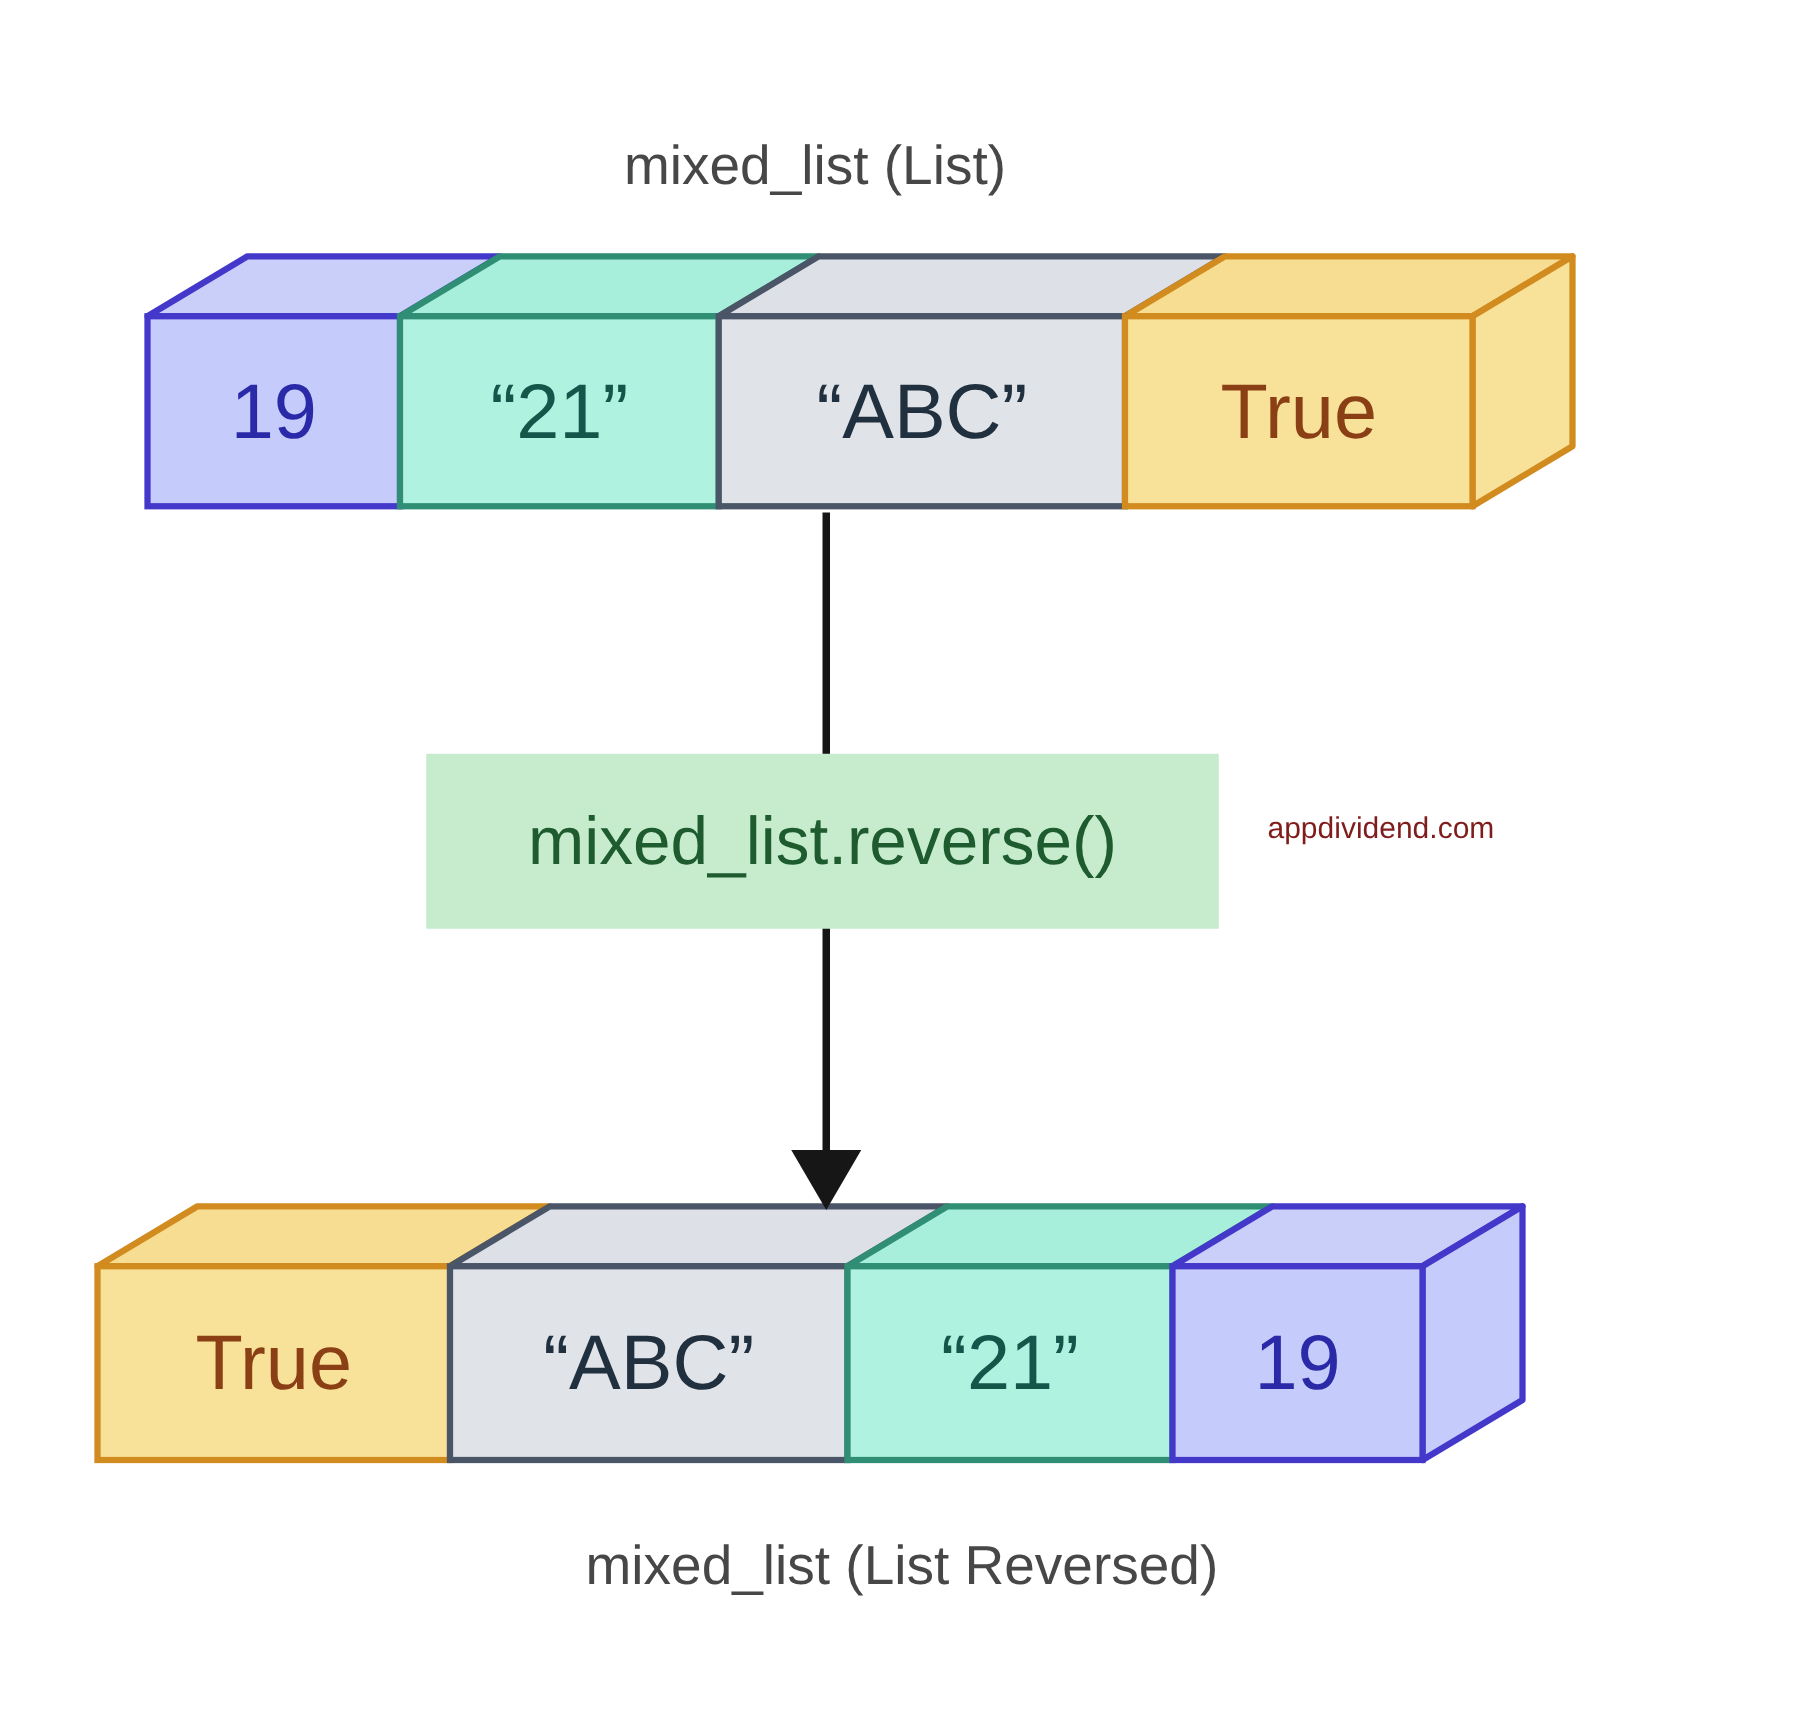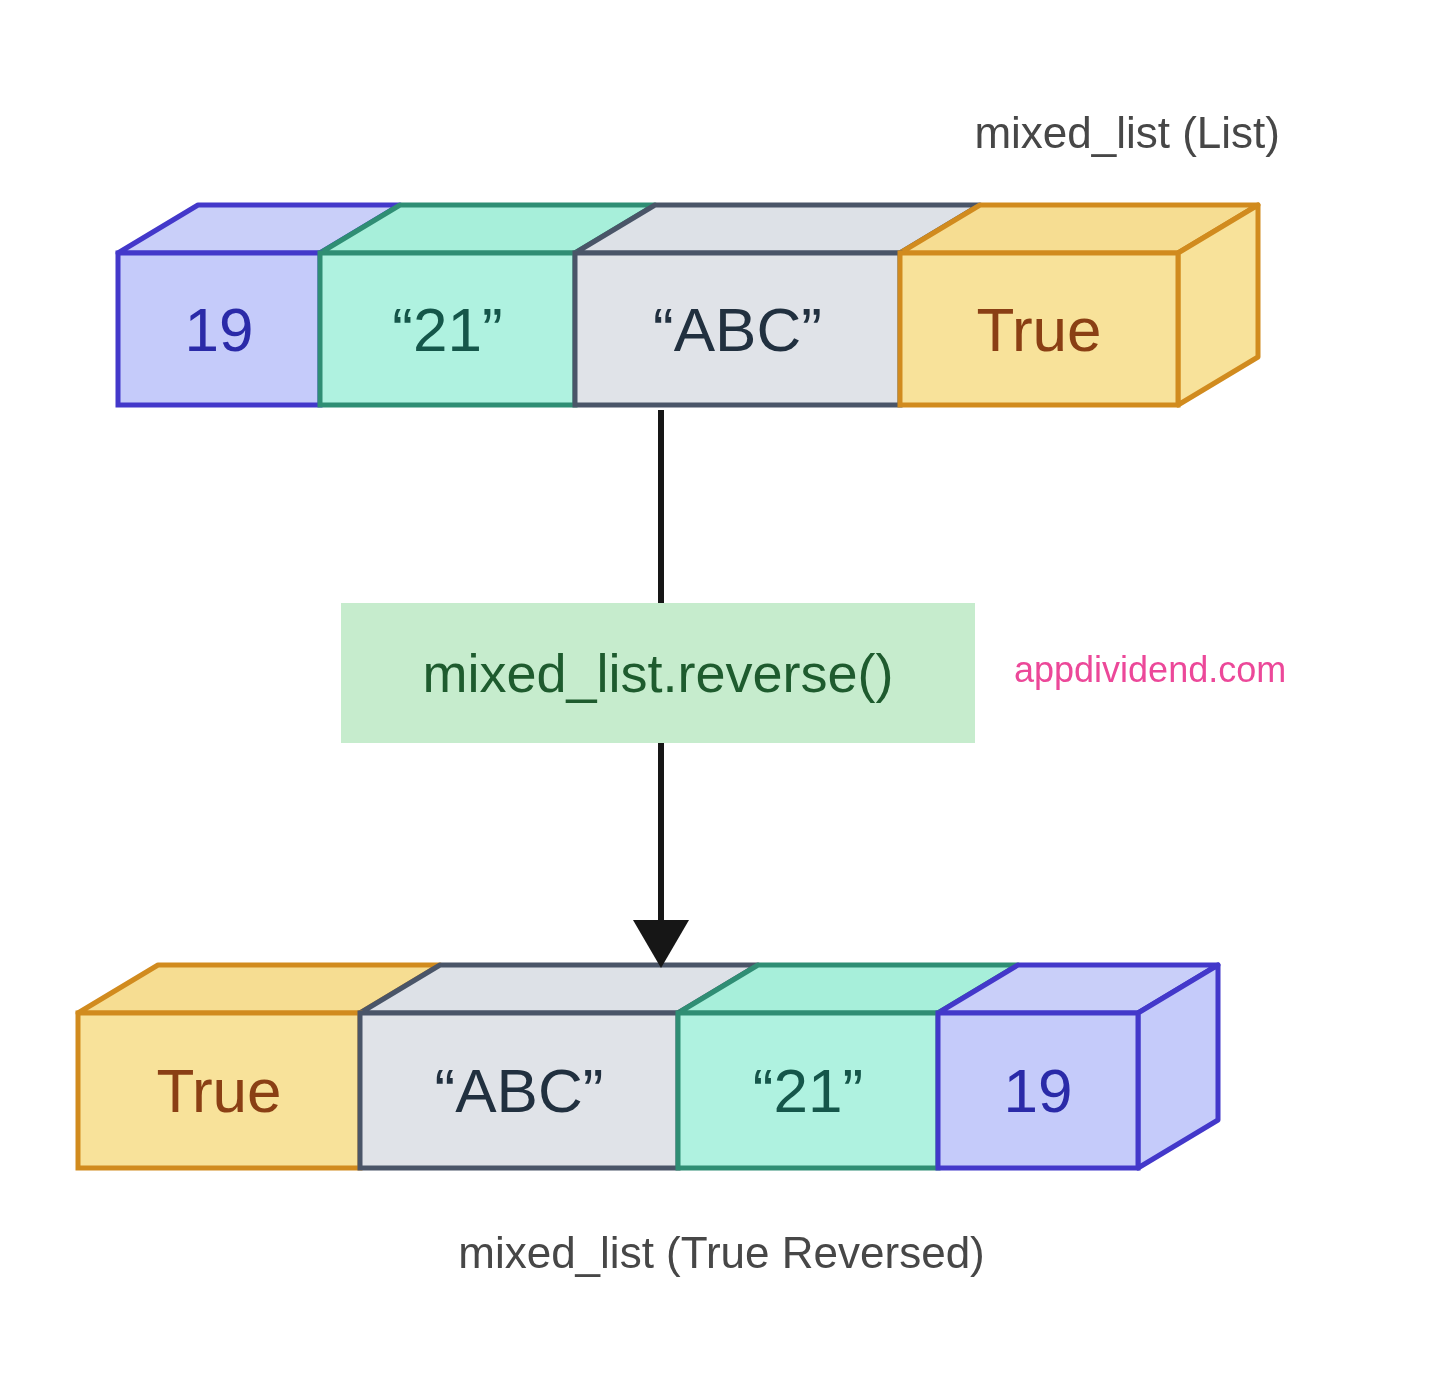--- a/index.html
+++ b/index.html
@@ -30,21 +30,21 @@
   .caption {
     position: absolute;
     text-align: center;
     color: #474747;
     font-size: 44px;
     font-family: "Liberation Sans", sans-serif;
     white-space: nowrap;
     letter-spacing: 0px;
   }
   #title-top {
-    left: 0; top: 108px; width: 1280px; text-align: right;
+    left: 12px; top: 108px; width: 1280px;
   }
   #title-bottom {
     left: 0; top: 1228px; width: 1443px;
   }
   .cell-text {
     position: absolute;
     font-family: "Liberation Sans", sans-serif;
     font-size: 62px;
     white-space: nowrap;
     text-align: left;
@@ -64,22 +64,22 @@
     justify-content: center;
     color: #1e5b2e;
     font-size: 54px;
     font-family: "Liberation Sans", sans-serif;
     white-space: nowrap;
   }
   .watermark {
     position: absolute;
     left: 1014px;
     top: 649px;
-    color: #ec4899;
-    font-size: 36px;
+    color: #7f1d1d;
+    font-size: 24px;
     font-family: "Liberation Sans", sans-serif;
     white-space: nowrap;
   }
 </style>
 </head>
 <body>
 
 <div id="stage">
 
   <div class="caption" id="title-top">mixed_list (List)</div>
@@ -114,21 +114,21 @@
     <g>
       <line x1="661" y1="734" x2="661" y2="938" stroke="#161616" stroke-width="6"></line>
       <polygon points="661,968 633,920 689,920" fill="#161616"></polygon>
     </g>
   </svg>
 
   <div class="op-label">mixed_list.reverse()</div>
 
   <div class="watermark">appdividend.com</div>
 
-  <div class="caption" id="title-bottom">mixed_list (True Reversed)</div>
+  <div class="caption" id="title-bottom">mixed_list (List Reversed)</div>
 
   <div id="top-cell-labels">
       <div class="cell-text" style="left: 118px; top: 253px; width: 202px; height: 152px; color: rgb(42, 42, 168); font-size: 62px;">19</div>
       <div class="cell-text" style="left: 320px; top: 253px; width: 255px; height: 152px; color: rgb(21, 86, 74); font-size: 62px;">“21”</div>
       <div class="cell-text" style="left: 575px; top: 253px; width: 325px; height: 152px; color: rgb(33, 48, 63); font-size: 62px;">“ABC”</div>
       <div class="cell-text" style="left: 900px; top: 253px; width: 278px; height: 152px; color: rgb(138, 63, 20); font-size: 62px;">True</div>
     </div>
   <div id="bottom-cell-labels">
       <div class="cell-text" style="left: 78px; top: 1013px; width: 282px; height: 155px; color: rgb(138, 63, 20); font-size: 62px;">True</div>
       <div class="cell-text" style="left: 360px; top: 1013px; width: 318px; height: 155px; color: rgb(33, 48, 63); font-size: 62px;">“ABC”</div>

